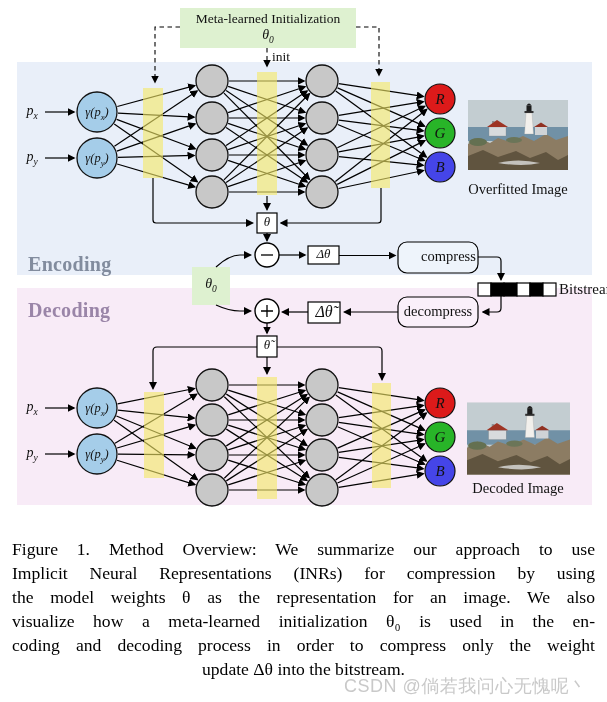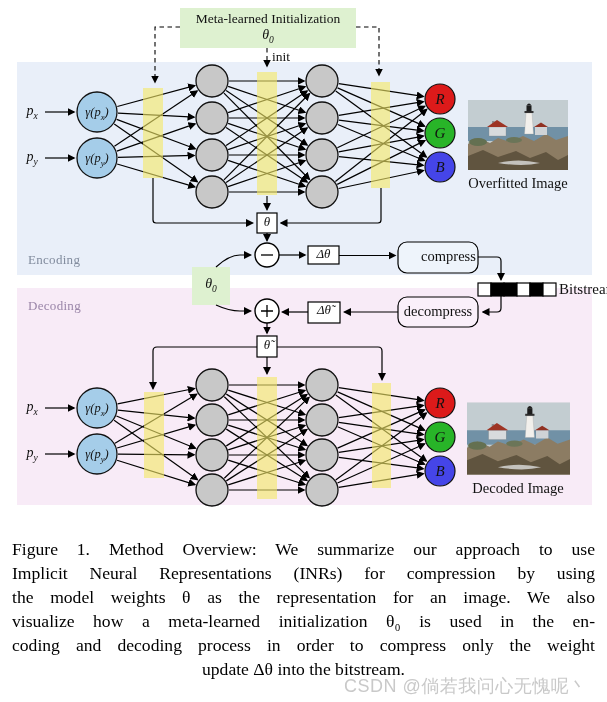--- a/index.html
+++ b/index.html
@@ -4,21 +4,21 @@
 <style>
   html,body { margin:0; padding:0; background:#ffffff; }
   #stage { position:relative; width:607px; height:702px; background:#ffffff; overflow:hidden;
            font-family:"Liberation Serif","DejaVu Serif",serif; }
   svg { position:absolute; left:0; top:0; }
   .lbl { position:absolute; color:#111; line-height:1.12; white-space:nowrap;
          font-family:"Liberation Serif","DejaVu Serif",serif; }
   .ctr { text-align:center; }
   .it  { font-style:italic; }
   sub  { font-size:68%; line-height:0; }
-  .sec-lbl { font-size:13px; letter-spacing:0.3px; }
+  .sec-lbl { font-size:20px; letter-spacing:0.3px;font-weight:bold; }
   .caption { position:absolute; left:12px; top:537px; width:583px; font-size:17.6px;
              line-height:24px; color:#000; }
   .cap-line { text-align:justify; text-align-last:justify; }
   .cap-last { text-align:center; text-align-last:auto; }
   .wm { position:absolute; left:344px; top:674px; font-family:"Liberation Sans","DejaVu Sans",sans-serif;
         font-size:18px; color:#c9c9c9; letter-spacing:0.5px; }
 </style>
 </head>
 <body>
 
@@ -228,29 +228,29 @@
   <div class="lbl" style="left:272px;top:49px;font-size:13.5px">init</div>
 
   <div class="lbl sec-lbl" style="left: 28px; top: 253px; color: rgb(130, 140, 158);">Encoding</div>
   <div class="lbl ctr it" style="left:16px;top:103px;width:32px;font-size:14px"><span>p</span><sub>x</sub></div>
   <div class="lbl ctr it" style="left:16px;top:149px;width:32px;font-size:14px"><span>p</span><sub>y</sub></div>
   <div class="lbl ctr it" style="left:67px;top:105px;width:60px;font-size:12.5px"><span>γ(p</span><sub>x</sub><span>)</span></div>
   <div class="lbl ctr it" style="left:67px;top:151px;width:60px;font-size:12.5px"><span>γ(p</span><sub>y</sub><span>)</span></div>
   <div class="lbl ctr it" style="left:425px;top:91px;width:30px;font-size:15px">R</div>
   <div class="lbl ctr it" style="left:425px;top:125px;width:30px;font-size:15px">G</div>
   <div class="lbl ctr it" style="left:425px;top:159px;width:30px;font-size:15px">B</div>
-  <div class="lbl ctr" style="left:458px;top:175px;width:120px;font-size:14.5px">Overfitted Image</div>
+  <div class="lbl ctr" style="left:458px;top:181px;width:120px;font-size:14.5px">Overfitted Image</div>
   <div class="lbl ctr it" style="left:257px;top:215px;width:20px;font-size:13px">θ</div>
 
   <div class="lbl ctr it" style="left:306px;top:247px;width:35px;font-size:13px">Δθ</div>
   <div class="lbl ctr" style="left:398px;top:248px;width:101px;font-size:14.5px">compress</div>
   <div class="lbl" style="left:559px;top:281px;font-size:15px">Bitstream</div>
   <div class="lbl ctr it" style="left:192px;top:276px;width:38px;font-size:14px"><span>θ</span><sub>0</sub></div>
   <div class="lbl ctr" style="left:398px;top:303px;width:80px;font-size:14.5px">decompress</div>
-  <div class="lbl ctr it" style="left:306px;top:303px;width:36px;font-size:13px">Δθ̃</div>
+  <div class="lbl ctr it" style="left:306px;top:303px;width:36px;font-size:16px">Δθ̃</div>
   <div class="lbl ctr it" style="left:257px;top:338px;width:20px;font-size:13px">θ̃</div>
 
   <div class="lbl sec-lbl" style="left: 28px; top: 299px; color: rgb(154, 133, 168);">Decoding</div>
   <div class="lbl ctr it" style="left:16px;top:399px;width:32px;font-size:14px"><span>p</span><sub>x</sub></div>
   <div class="lbl ctr it" style="left:16px;top:445px;width:32px;font-size:14px"><span>p</span><sub>y</sub></div>
   <div class="lbl ctr it" style="left:67px;top:401px;width:60px;font-size:12.5px"><span>γ(p</span><sub>x</sub><span>)</span></div>
   <div class="lbl ctr it" style="left:67px;top:447px;width:60px;font-size:12.5px"><span>γ(p</span><sub>y</sub><span>)</span></div>
   <div class="lbl ctr it" style="left:425px;top:395px;width:30px;font-size:15px">R</div>
   <div class="lbl ctr it" style="left:425px;top:429px;width:30px;font-size:15px">G</div>
   <div class="lbl ctr it" style="left:425px;top:463px;width:30px;font-size:15px">B</div>

